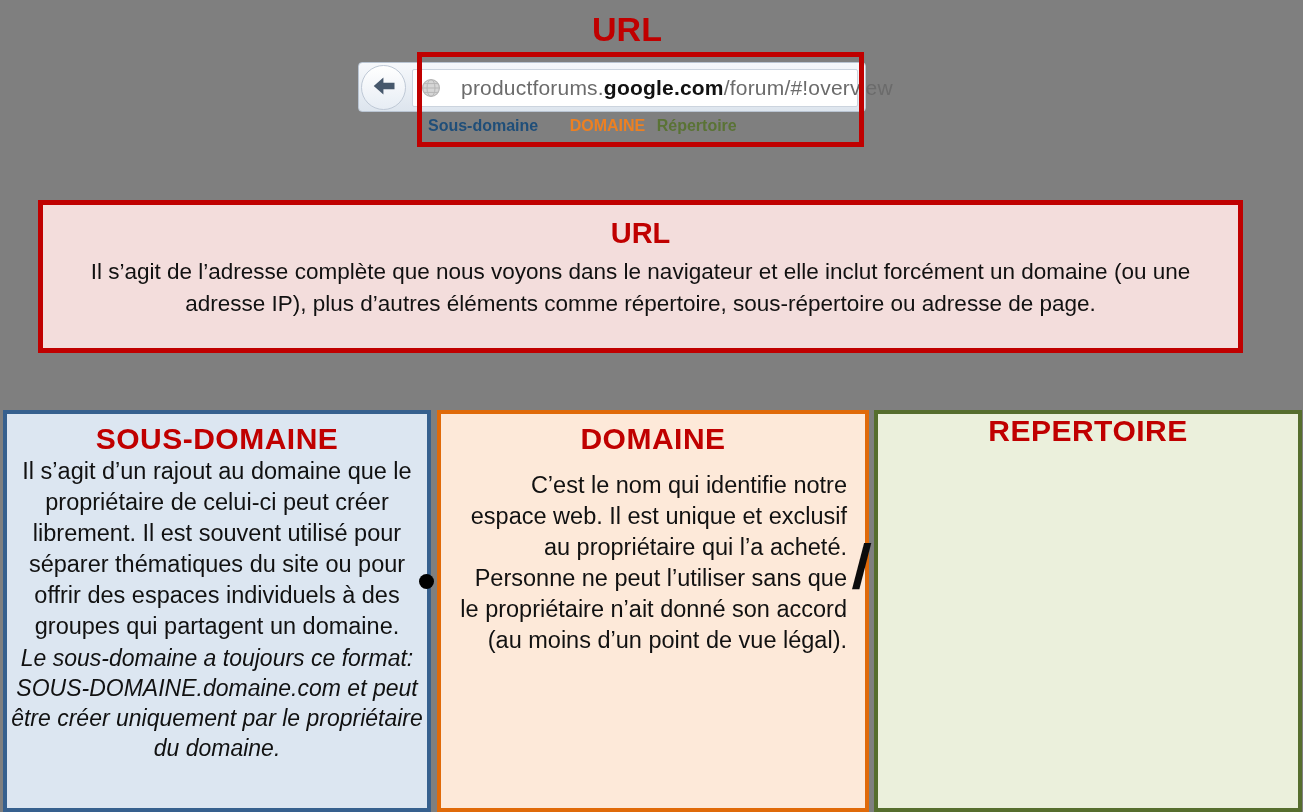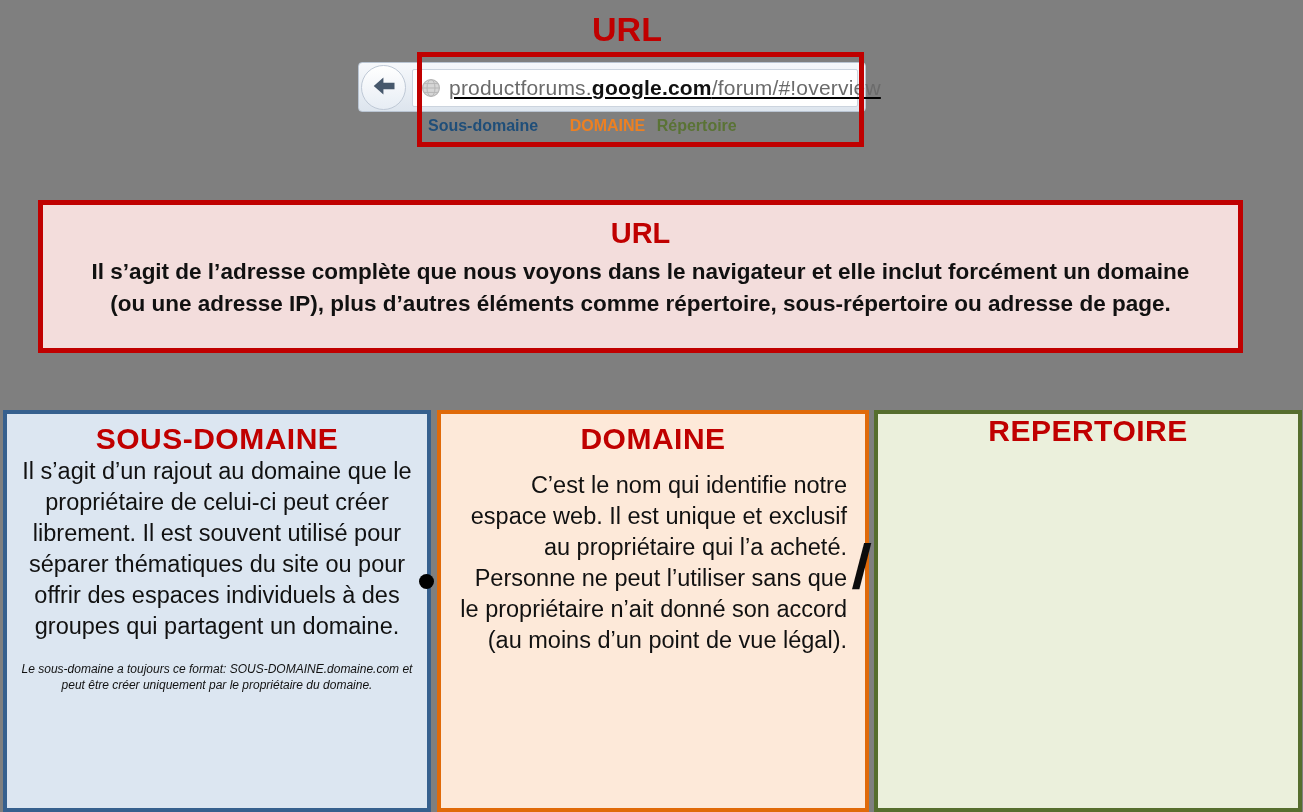--- a/index.html
+++ b/index.html
@@ -27,21 +27,21 @@
     background:linear-gradient(#ffffff,#e7edf4);
     border:1px solid #bfc9d6;
     display:flex;align-items:center;justify-content:center;
     box-sizing:border-box;
   }
   .back-button svg{width:28px;height:28px;}
   .address-field{
     position:absolute;left:53px;top:6px;width:446px;height:38px;
     background:#ffffff;border:1px solid #ccd4de;border-radius:2px;
     box-sizing:border-box;
-    display:flex;align-items:center;gap:8px;padding:0 8px;text-decoration:underline;
+    display:flex;align-items:center;gap:20px;padding:0 8px;
   }
   .globe-icon{flex:0 0 auto;width:20px;height:20px;opacity:.75;}
   .url-text{font-size:21px;color:#6b6b6b;white-space:nowrap;letter-spacing:.2px;}
   .url-text .seg-domain{color:#111111;font-weight:bold;}
   
   .red-frame{
     position:absolute;left:417px;top:52px;width:447px;height:95px;
     border:5px solid #C00000;box-sizing:border-box;pointer-events:none;
   }
   .legend-row{
@@ -53,38 +53,38 @@
   .lg-dom{color:#ED8022;margin-left:27px;}
   .lg-rep{color:#5A7335;margin-left:7px;}
   
   .url-box{
     position:absolute;left:38px;top:200px;width:1205px;height:153px;
     background:#F3DDDC;border:5px solid #C00000;box-sizing:border-box;
     text-align:center;
   }
   .url-box-title{margin-top:12px;font-size:29px;font-weight:bold;color:#C00000;}
   .url-box-body{
-    margin:6px auto 0;padding:0 40px;font-size:22.5px;line-height:1.42;color:#111111;font-weight:bold;
+    margin:6px auto 0;padding:0 40px;font-size:22.5px;line-height:1.42;color:#111111;
   }
   
   .card{
     position:absolute;top:410px;height:402px;box-sizing:border-box;
     border:4px solid #000;text-align:center;color:#111111;
   }
   .card-1{left:3px;width:428px;}
   .card-2{left:437px;width:432px;}
   .card-3{left:874px;width:428px;}
   .card-title{margin-top:8px;font-size:30px;font-weight:bold;color:#C00000;letter-spacing:.5px;}
   .card-body{padding:0 14px;font-size:23.5px;line-height:1.32;}
   .card-1 .card-body{}
   .card-2 .card-body{margin-top:14px;padding:0 18px;text-align:right;}
   .card-3 .card-title{margin-top:0;}
   .card-3 .card-body{margin-top:2px;font-size:22.5px;padding:0 12px;}
   .card-note{
-    font-style:italic;font-size:12px;line-height:1.3;padding:0 4px;margin-top:20px;
+    font-style:italic;font-size:23px;line-height:1.3;padding:0 4px;margin-top:2px;
   }
   .card-3 .card-note{font-size:19.5px;margin-top:30px;padding:0 20px;}
   
   .dot-separator{
     position:absolute;left:419px;top:574px;width:15px;height:15px;border-radius:50%;
     background:#000000;z-index:5;
   }
   .slash-separator{
     position:absolute;left:853px;top:536px;z-index:5;
     font-size:62px;font-weight:bold;color:#0c0c0c;

